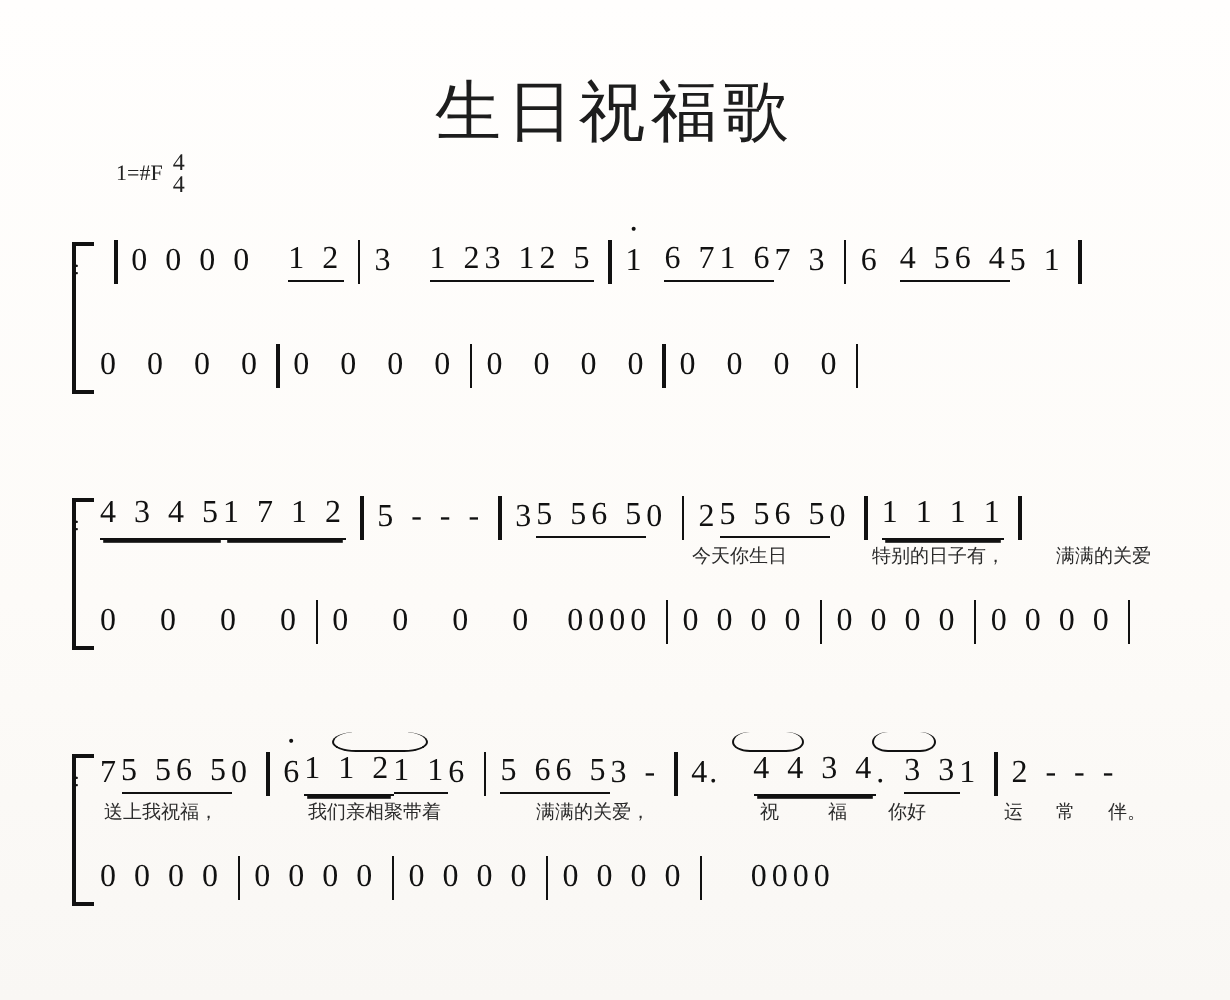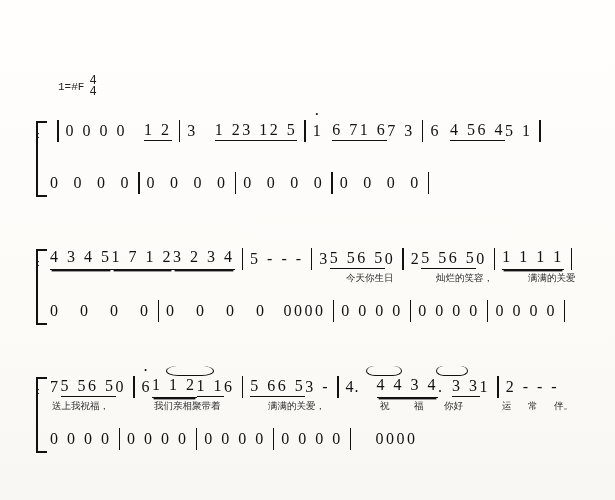--- a/index.html
+++ b/index.html
@@ -30,21 +30,21 @@
     letter-spacing: 3px;
     color: #1d1d1d;
     font-weight: 400;
   }
   .keysig {
     position: absolute;
     top: 76px;
     left: 58px;
     font-size: 11px;
     color: #222;
-    font-family: Liberation Mono, monospace;
+    font-family: Liberation Serif, serif;
     display: flex;
     align-items: center;
   }
   .keysig .frac {
     display: inline-flex;
     flex-direction: column;
     align-items: center;
     line-height: 0.95;
     margin-left: 5px;
     font-size: 12px;
@@ -145,20 +145,21 @@
     border-top: none;
     border-radius: 50%/100%;
     height: 9px;
   }
 </style>
 </head>
 <body>
 
 <div class="sheet">
 
+  <div class="title">生日祝福歌</div>
 
   <div class="keysig">
     <span>1=#F</span>
     <span class="frac">
       <span>4</span>
       <span>4</span>
     </span>
   </div>
 
   <div class="system sys1">
@@ -203,42 +204,41 @@
     </div>
   </div>
 
   <div class="system sys2">
     <div class="brace"></div>
     <div class="brace-dots">:</div>
 
     <div class="row row-upper">
       <span class="grp u2">4&nbsp;3&nbsp;4&nbsp;5</span>
       <span class="grp u2">1&nbsp;7&nbsp;1&nbsp;2</span>
-      <span class="grp u2">3&nbsp;2&nbsp;3&nbsp;4</span>
       <span class="bar"></span>
       <span class="grp">5&nbsp;-&nbsp;-&nbsp;-</span>
       <span class="bar"></span>
       <span class="grp">3</span>
       <span class="grp u1">5&nbsp;5</span>
       <span class="grp u1">6&nbsp;5</span>
       <span class="grp">0</span>
       <span class="bar"></span>
       <span class="grp">2</span>
       <span class="grp u1">5&nbsp;5</span>
       <span class="grp u1">6&nbsp;5</span>
       <span class="grp">0</span>
       <span class="bar"></span>
       <span class="grp u2">1&nbsp;1&nbsp;1&nbsp;1</span>
 
       <span class="bar"></span>
     </div>
 
     <div class="lyrics row-lyric">
       <span class="lyric-item" style="left:296px">今天你生日</span>
-      <span class="lyric-item" style="left:386px">灿烂的笑容，</span>
+      <span class="lyric-item" style="left:386px">特别的日子有，</span>
       <span class="lyric-item" style="left:478px">满满的关爱</span>
     </div>
 
     <div class="row row-lower">
       <span class="grp">0&nbsp;&nbsp;&nbsp;0&nbsp;&nbsp;&nbsp;0&nbsp;&nbsp;&nbsp;0</span>
       <span class="bar"></span>
       <span class="grp">0&nbsp;&nbsp;&nbsp;0&nbsp;&nbsp;&nbsp;0&nbsp;&nbsp;&nbsp;0</span>
       <span class="spw"></span>
       <span class="grp">0000</span>
       <span class="bar"></span>

